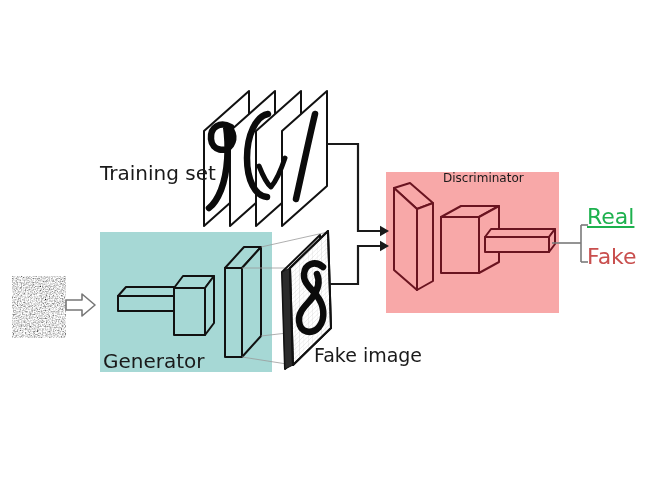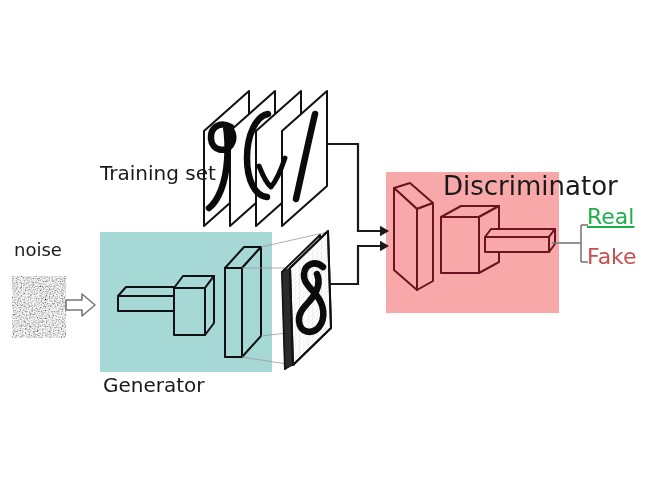--- a/index.html
+++ b/index.html
@@ -4,23 +4,23 @@
 <style>
   html,body{margin:0;padding:0;background:#fff;}
   .canvas{
     position:relative;width:650px;height:414px;background:#ffffff;
     font-family:"DejaVu Sans","Liberation Sans",sans-serif;overflow:hidden;
   }
   .canvas svg{position:absolute;left:0;top:0;}
   .lbl{position:absolute;color:#1a1a1a;white-space:nowrap;z-index:5;}
   .lbl-training{left:100px;top:161px;font-size:20px;}
   .lbl-noise{left:14px;top:240px;font-size:18px;line-height:19px;}
-  .lbl-generator{left:103px;top:349px;font-size:20px;margin-top:24px;}
+  .lbl-generator{left:103px;top:349px;font-size:20px;}
   .lbl-fakeimg{left:314px;top:344px;font-size:19px;}
-  .lbl-discriminator{left:443px;top:171px;font-size:26px;}
+  .lbl-discriminator{left:443px;top:171px;font-size:12px;}
   .lbl-real{left:587px;top:204px;font-size:22px;color:var(--real_text);text-decoration:underline;}
   .lbl-fake{left:587px;top:244px;font-size:22px;color:var(--fake_text);}
 
   
   .box-gen{fill:var(--generator_bg);}
   .box-disc{fill:var(--discriminator_bg);}
   .gshape{fill:var(--generator_bg);stroke:var(--generator_outline);stroke-width:2;stroke-linejoin:round;}
   .dshape{fill:var(--discriminator_bg);stroke:var(--discriminator_outline);stroke-width:2;stroke-linejoin:round;}
   .card{fill:#ffffff;stroke:#111;stroke-width:2;stroke-linejoin:round;}
   .digit{fill:none;stroke:#0b0b0b;stroke-linecap:round;stroke-linejoin:round;}
@@ -130,19 +130,19 @@
     <g>
       <path class="bracket" d="M552 243 H581"></path>
       <path class="bracket" d="M581 225 V262"></path>
       <path class="bracket" d="M581 225 H588"></path>
       <path class="bracket" d="M581 262 H588"></path>
     </g>
   </svg>
 
   <div class="lbl lbl-training">Training set</div>
   <div class="lbl lbl-noise">
-    <div>noise</div>
   </div>
   <div class="lbl lbl-generator">Generator</div>
+  <div class="lbl lbl-fakeimg">Fake image</div>
   <div class="lbl lbl-discriminator">Discriminator</div>
   <div class="lbl lbl-real">Real</div>
   <div class="lbl lbl-fake">Fake</div>
 </div>
 
 </body></html>

